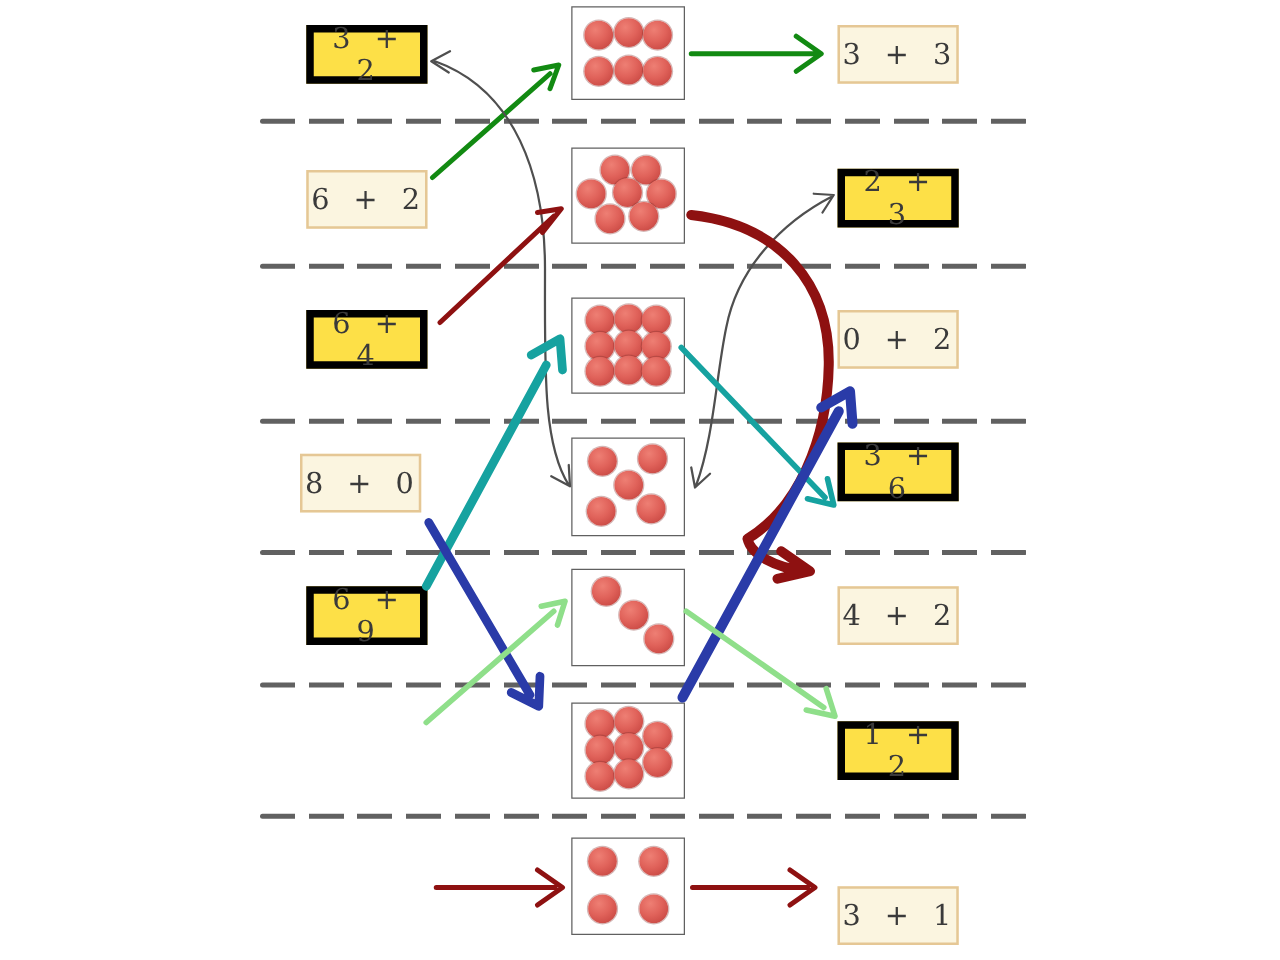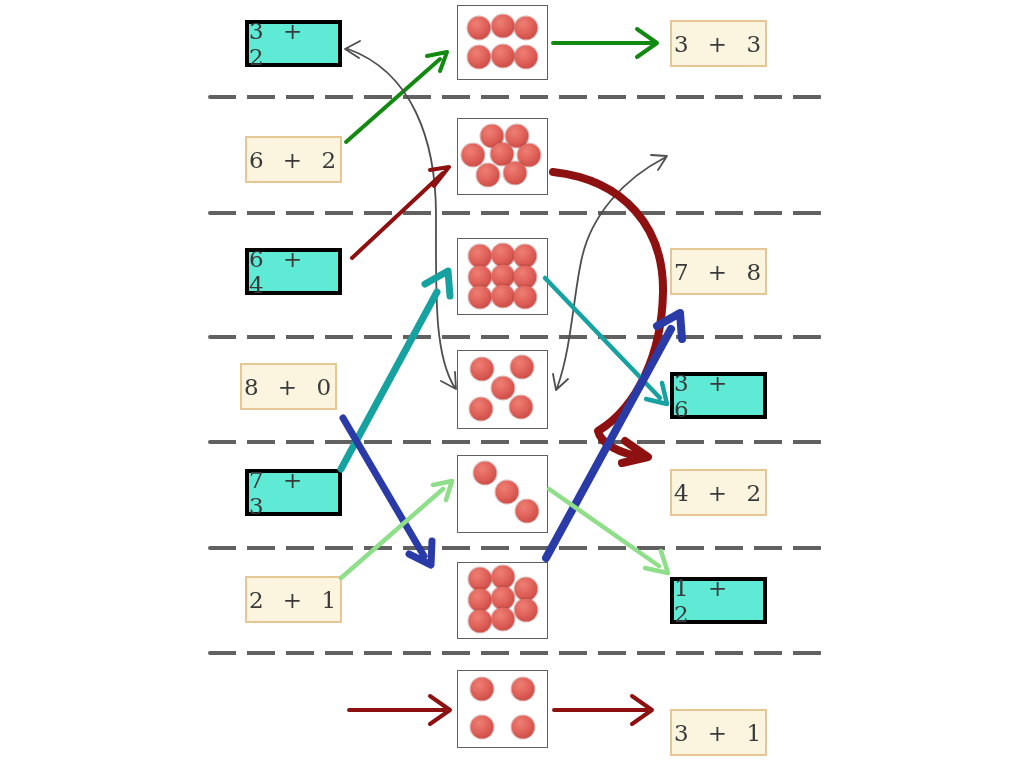--- a/index.html
+++ b/index.html
@@ -4,21 +4,21 @@
 <style>
   html,body{margin:0;padding:0;background:#ffffff;}
   .stage{position:relative;width:1024px;height:768px;background:#ffffff;overflow:hidden;
          font-family:"DejaVu Serif", serif;}
   .separator{position:absolute;left:208px;width:614px;height:4px;
              background:repeating-linear-gradient(90deg,#454545 0 28px,transparent 28px 39px);
              border-radius:2px;opacity:.85;}
   .card{position:absolute;width:97px;height:47px;box-sizing:border-box;
         display:flex;align-items:center;justify-content:center;
         font-size:23px;color:#3a3a3a;letter-spacing:2px;word-spacing:8px;}
-  .card[data-variant="pink"]{background:#5eead4;border:4px solid #000000;}
+  .card[data-variant="pink"]{background:#fde047;border:6px solid #000000;text-align:center;}
   .card[data-variant="yellow"]{background:#fbf5e0;border:2px solid #e5c795;}
   .dotbox{position:absolute;width:91px;box-sizing:border-box;background:#ffffff;
           border:1.5px solid #606060;}
   .dot{position:absolute;width:23px;height:23px;border-radius:50%;
        transform:translate(-50%,-50%);
        background:radial-gradient(circle at 38% 32%, #ee7f74 0%, #e0625a 45%, #d0504a 72%, #a4413b 100%);
        box-shadow:0 0 0 1px rgba(130,50,45,.35);}
   .arrows{position:absolute;left:0;top:0;pointer-events:none;}
 </style>
 </head>
@@ -47,54 +47,54 @@
   <div class="card" style="left:245px;top:136px" data-variant="yellow">6 + 2</div>
   <div class="dotbox" style="left:457px;top:118px;height:77px">
       <span class="dot" style="left: 38%; top: 22%;"></span>
       <span class="dot" style="left: 66%; top: 22%;"></span>
       <span class="dot" style="left: 17%; top: 48%;"></span>
       <span class="dot" style="left: 49%; top: 46%;"></span>
       <span class="dot" style="left: 80%; top: 48%;"></span>
       <span class="dot" style="left: 34%; top: 74%;"></span>
       <span class="dot" style="left: 64%; top: 72%;"></span>
     </div>
+  <div class="card" style="left:670px;top:135px" data-variant="pink">2 + 3</div>
 
   <div class="card" style="left:245px;top:248px" data-variant="pink">6 + 4</div>
   <div class="dotbox" style="left:457px;top:238px;height:77px">
       <span class="dot" style="left: 25%; top: 22%;"></span>
       <span class="dot" style="left: 50%; top: 21%;"></span>
       <span class="dot" style="left: 75%; top: 22%;"></span>
       <span class="dot" style="left: 25%; top: 50%;"></span>
       <span class="dot" style="left: 50%; top: 49%;"></span>
       <span class="dot" style="left: 75%; top: 50%;"></span>
       <span class="dot" style="left: 25%; top: 77%;"></span>
       <span class="dot" style="left: 50%; top: 76%;"></span>
       <span class="dot" style="left: 75%; top: 77%;"></span>
     </div>
-  <div class="card" style="left:670px;top:248px" data-variant="yellow">7 + 8</div>
+  <div class="card" style="left:670px;top:248px" data-variant="yellow">0 + 2</div>
 
   <div class="card" style="left:240px;top:363px" data-variant="yellow">8 + 0</div>
   <div class="dotbox" style="left:457px;top:350px;height:79px">
       <span class="dot" style="left: 27%; top: 23%;"></span>
       <span class="dot" style="left: 72%; top: 21%;"></span>
       <span class="dot" style="left: 51%; top: 48%;"></span>
       <span class="dot" style="left: 26%; top: 75%;"></span>
       <span class="dot" style="left: 71%; top: 73%;"></span>
     </div>
-  <div class="card" style="left:670px;top:372px" data-variant="pink">3 + 6</div>
+  <div class="card" style="left:670px;top:354px" data-variant="pink">3 + 6</div>
 
-  <div class="card" style="left:245px;top:469px" data-variant="pink">7 + 3</div>
+  <div class="card" style="left:245px;top:469px" data-variant="pink">6 + 9</div>
   <div class="dotbox" style="left:457px;top:455px;height:78px">
       <span class="dot" style="left: 30%; top: 23%;"></span>
       <span class="dot" style="left: 55%; top: 48%;"></span>
       <span class="dot" style="left: 78%; top: 72%;"></span>
     </div>
   <div class="card" style="left:670px;top:469px" data-variant="yellow">4 + 2</div>
 
-  <div class="card" style="left:245px;top:576px" data-variant="yellow">2 + 1</div>
   <div class="dotbox" style="left:457px;top:562px;height:77px">
       <span class="dot" style="left: 25%; top: 21%;"></span>
       <span class="dot" style="left: 51%; top: 19%;"></span>
       <span class="dot" style="left: 76%; top: 34%;"></span>
       <span class="dot" style="left: 25%; top: 49%;"></span>
       <span class="dot" style="left: 51%; top: 47%;"></span>
       <span class="dot" style="left: 76%; top: 62%;"></span>
       <span class="dot" style="left: 25%; top: 77%;"></span>
       <span class="dot" style="left: 51%; top: 75%;"></span>
     </div>

